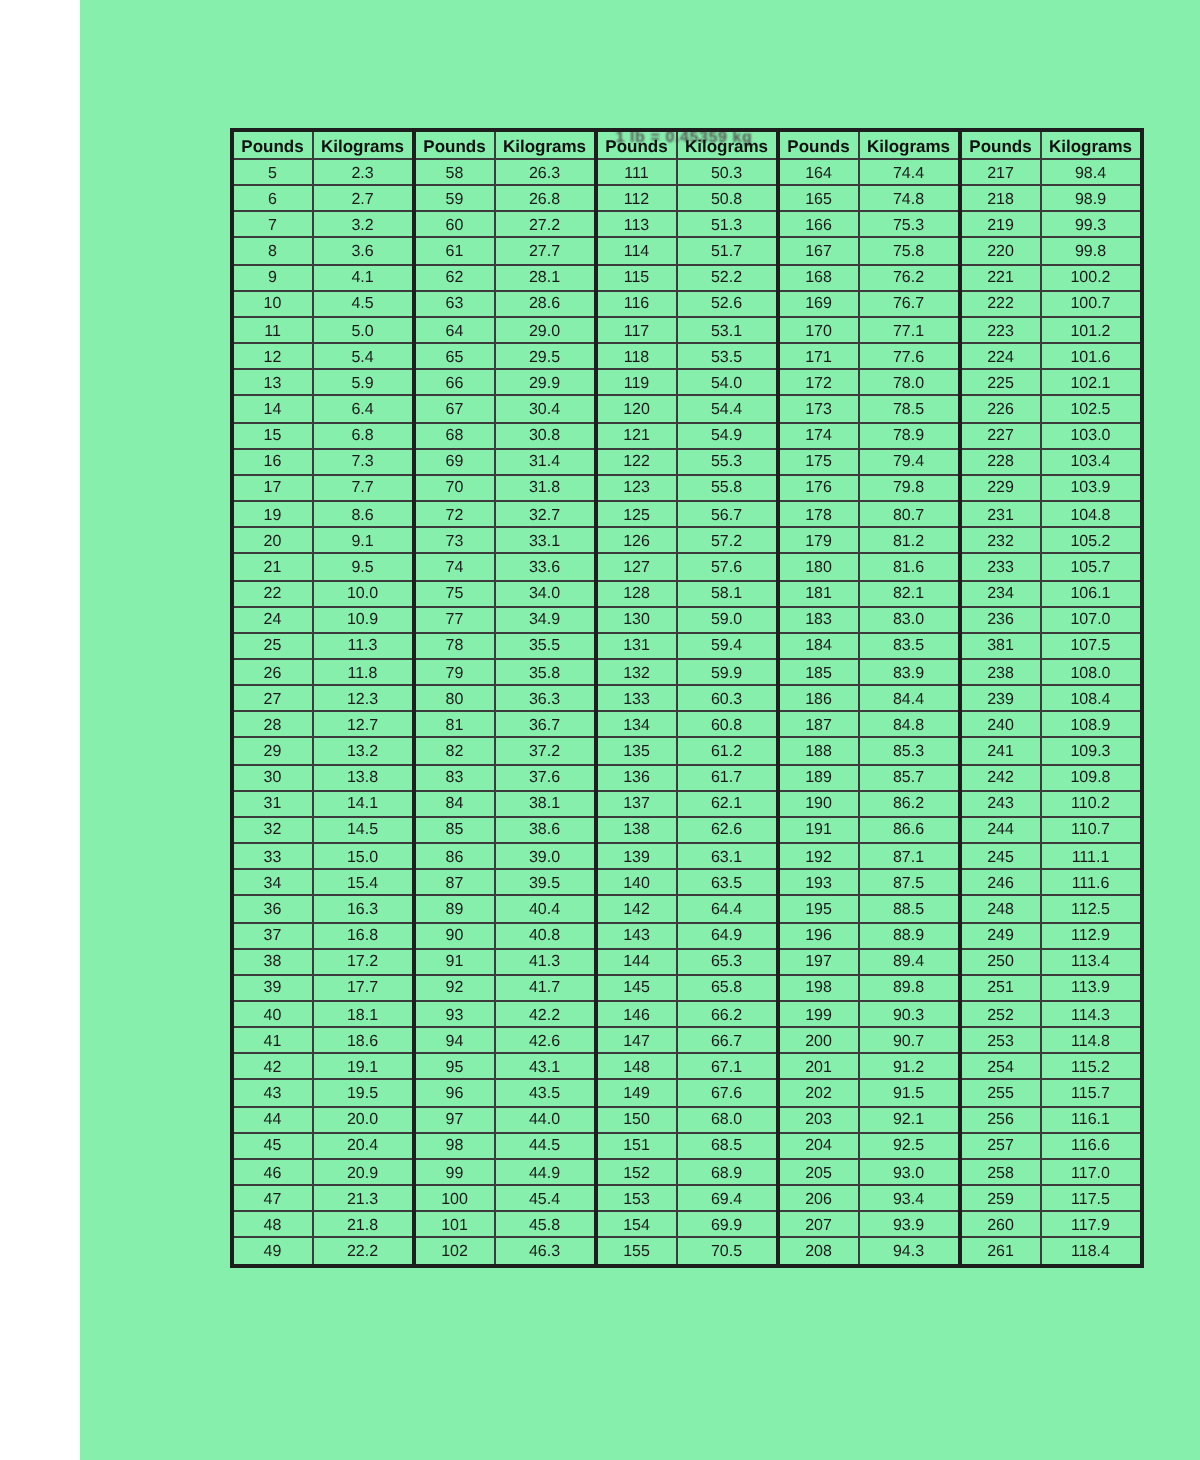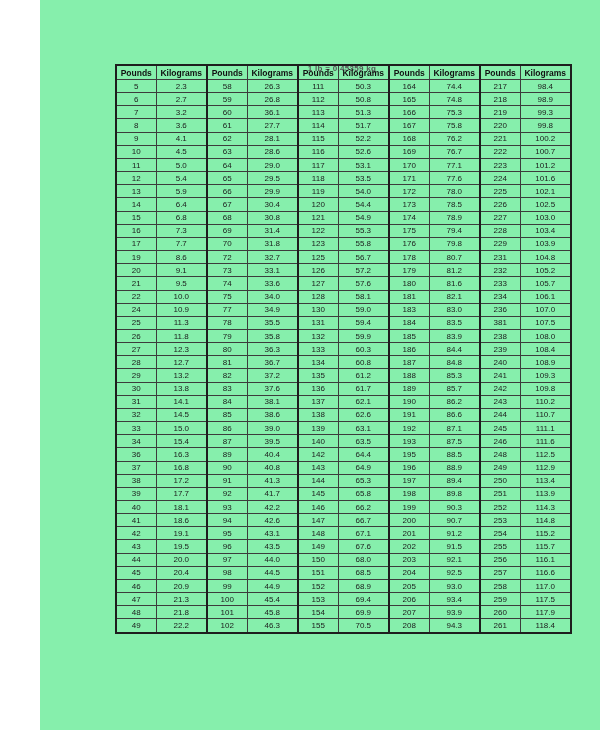--- a/index.html
+++ b/index.html
@@ -129,21 +129,21 @@
           <td>50.8</td>
           <td>165</td>
           <td>74.8</td>
           <td>218</td>
           <td>98.9</td>
         </tr>
         <tr>
           <td>7</td>
           <td>3.2</td>
           <td>60</td>
-          <td>36.1</td>
+          <td>27.2</td>
           <td>113</td>
           <td>51.3</td>
           <td>166</td>
           <td>75.3</td>
           <td>219</td>
           <td>99.3</td>
         </tr>
         <tr>
           <td>8</td>
           <td>3.6</td>

